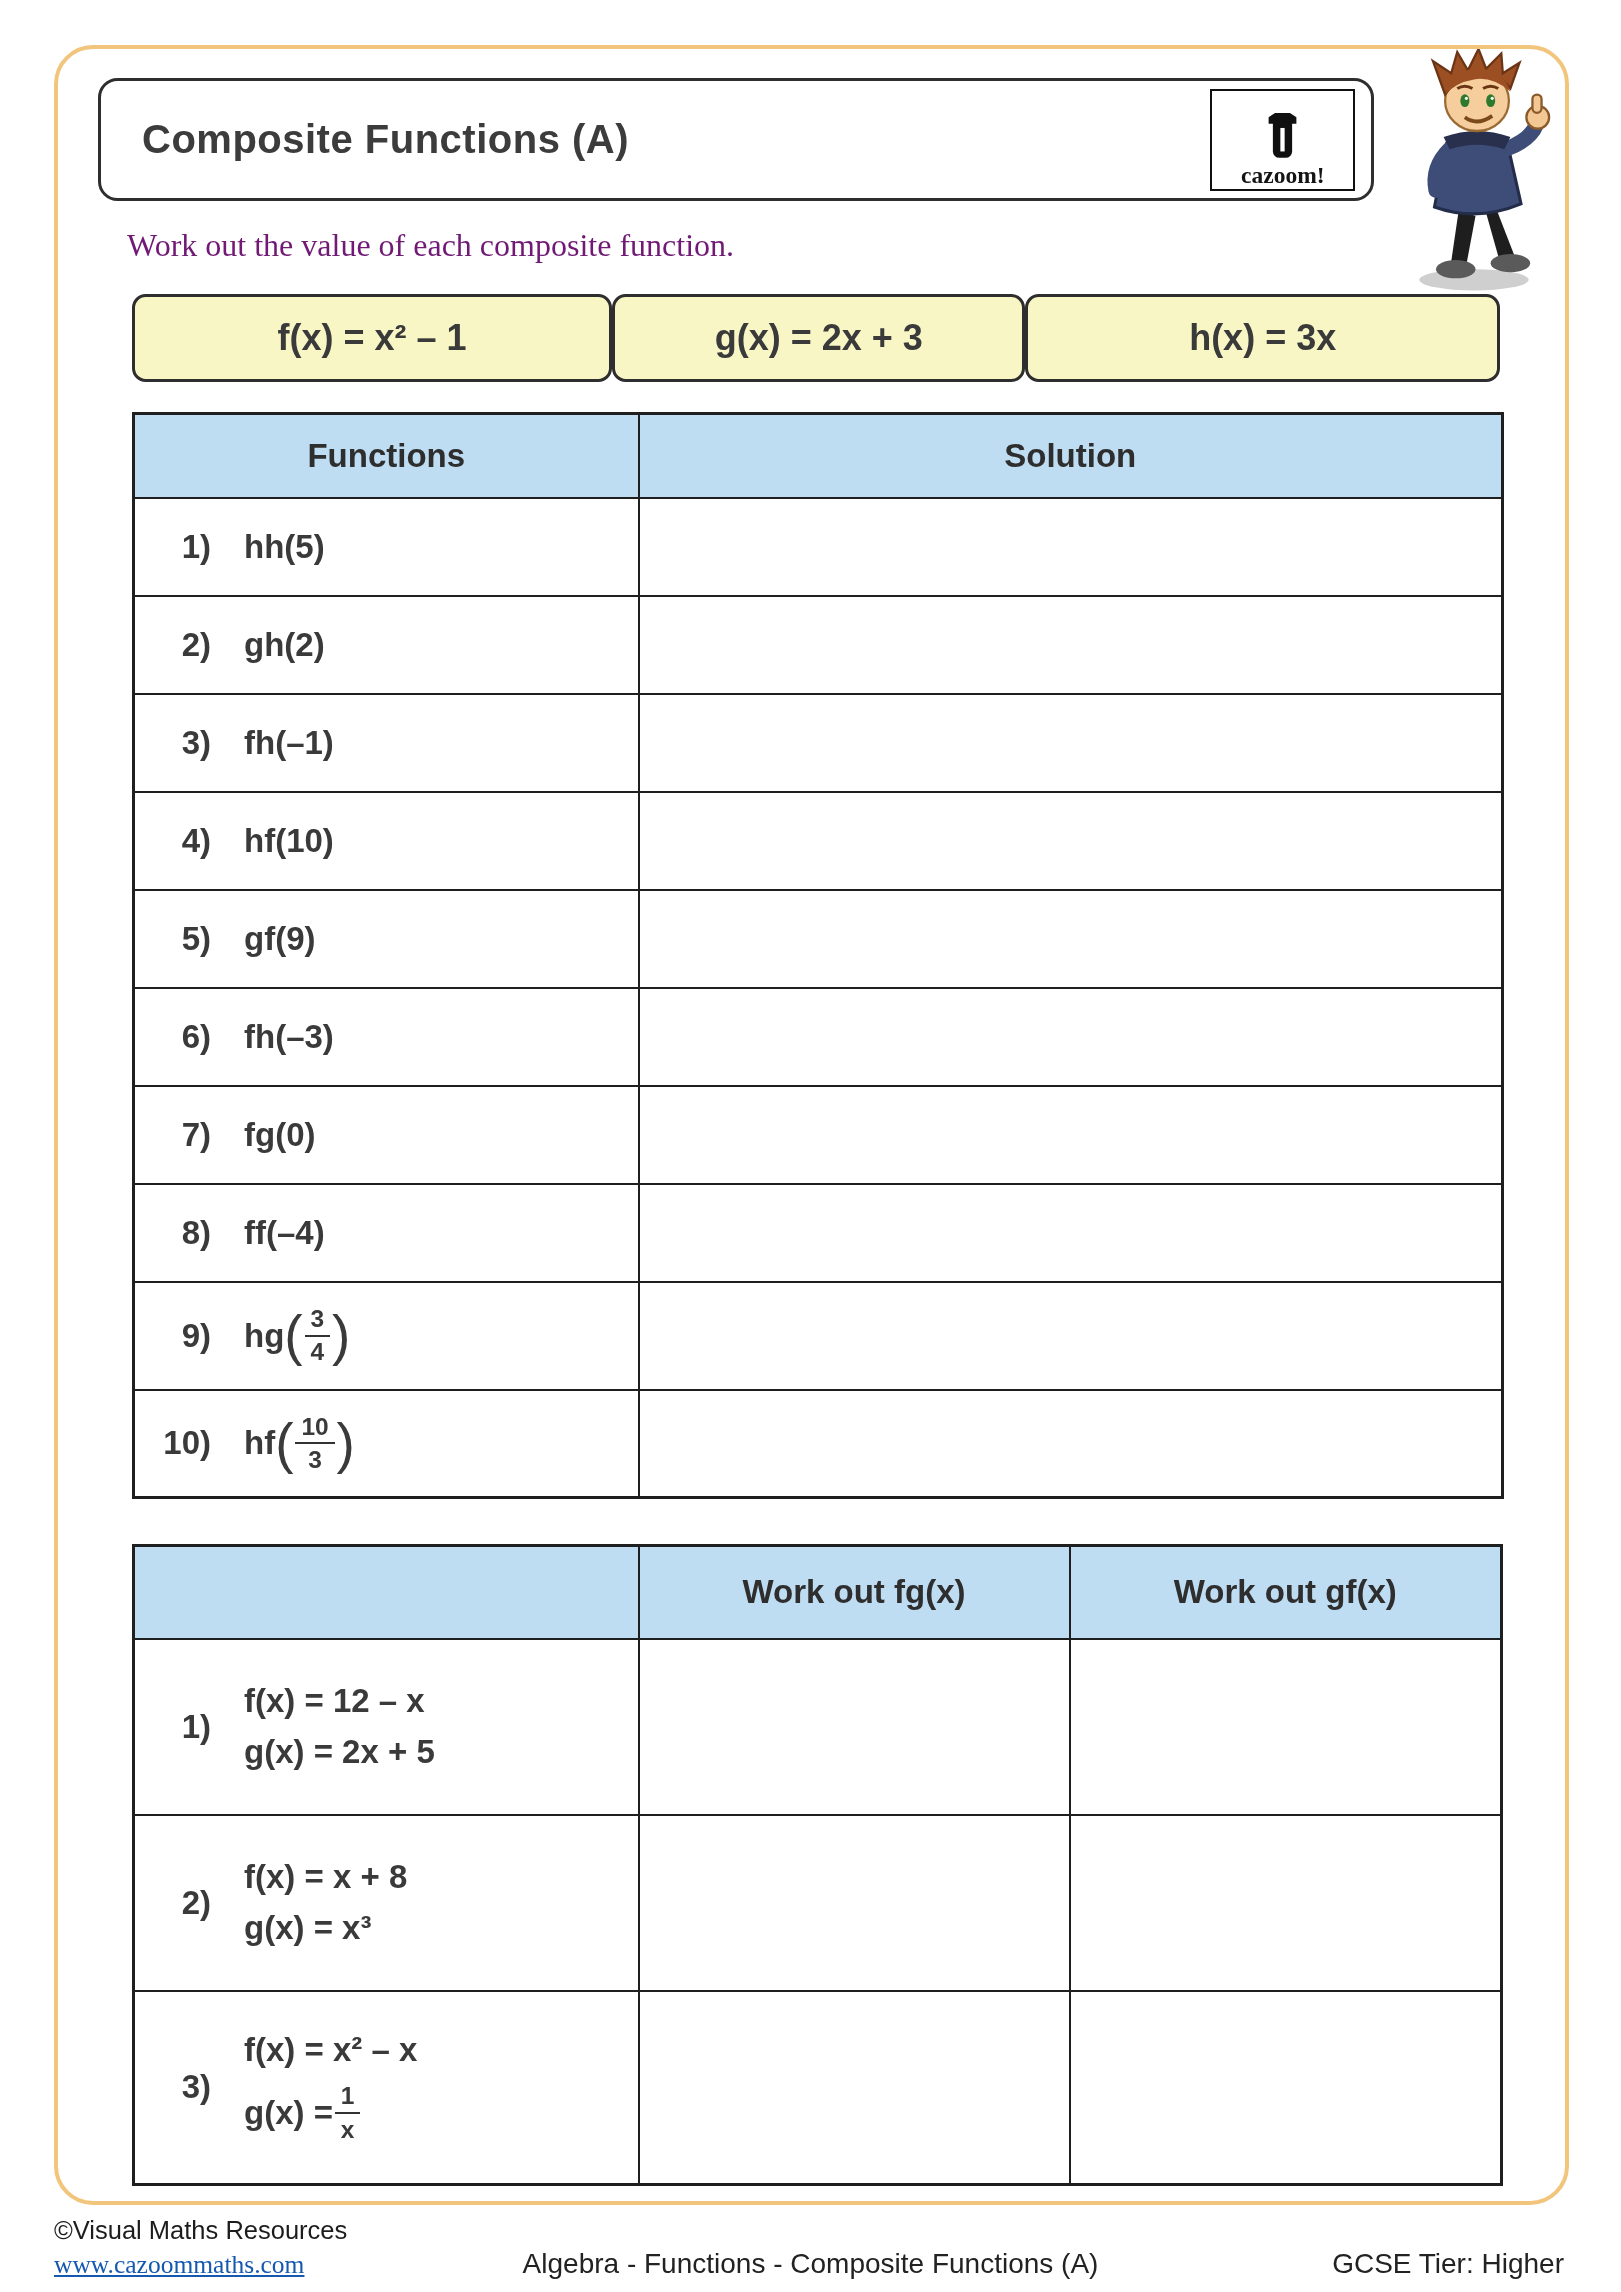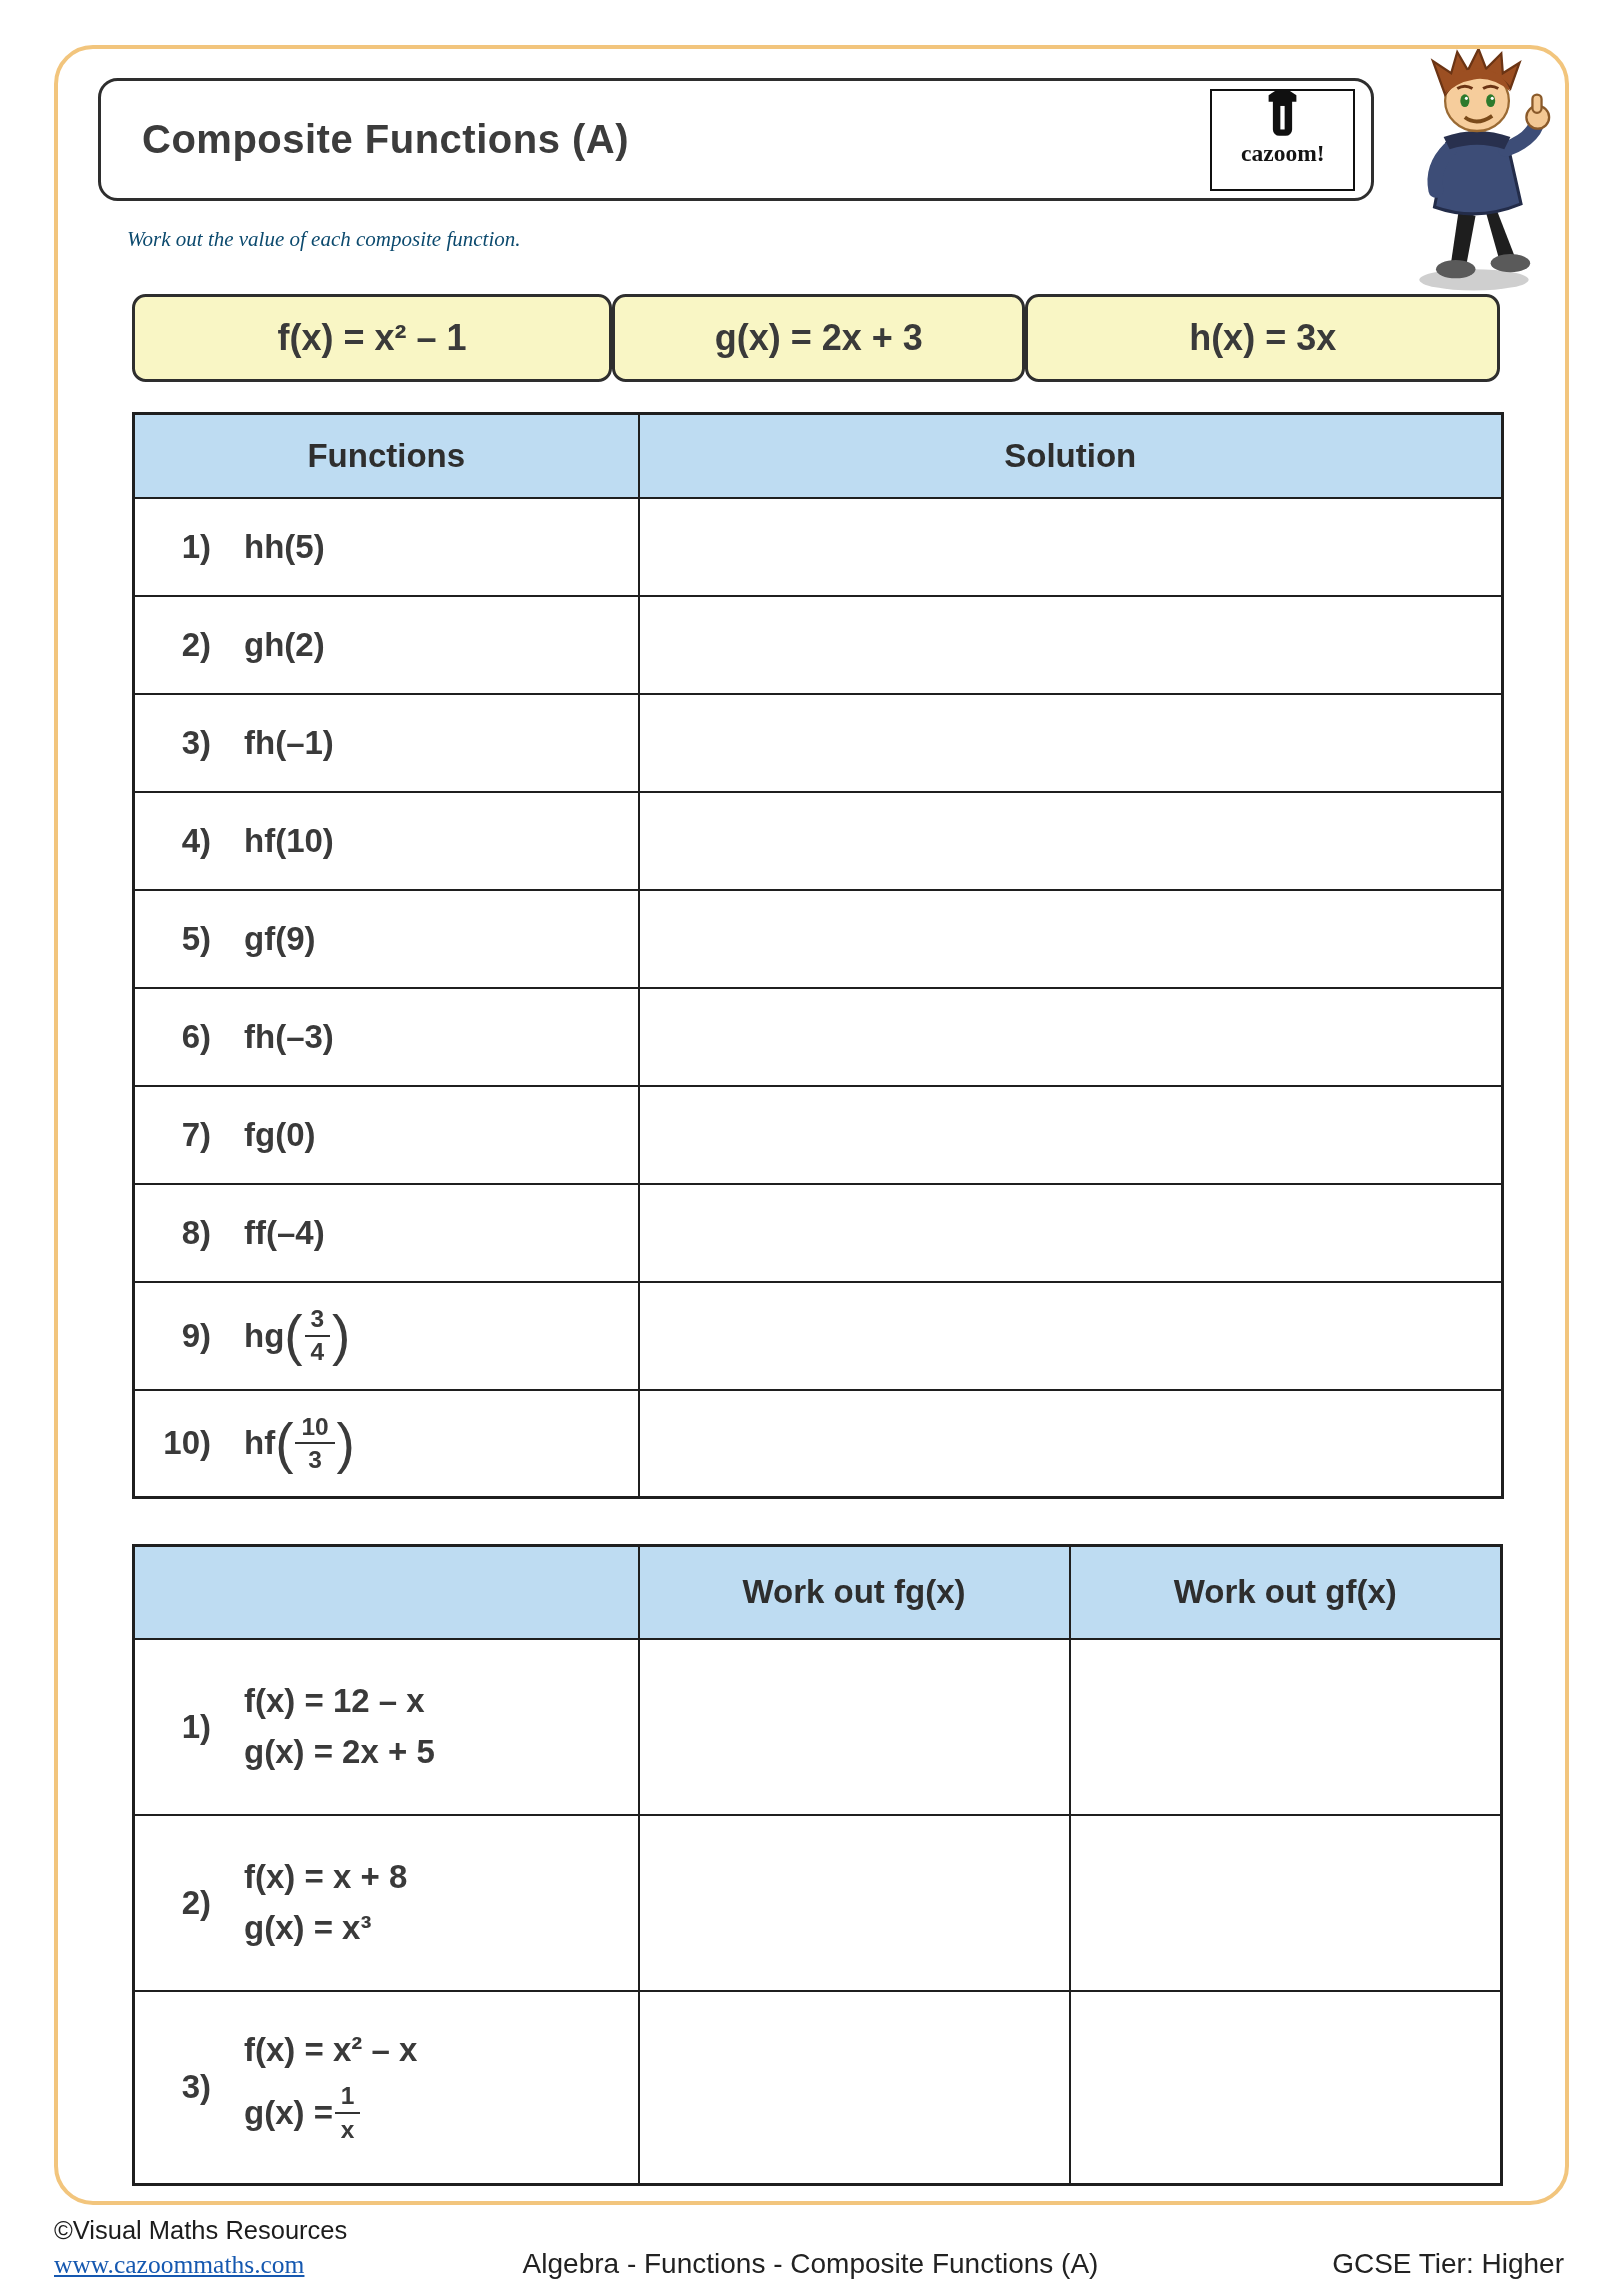--- a/index.html
+++ b/index.html
@@ -40,42 +40,41 @@
   }
   .logo {
     position: absolute;
     right: 15.7px; top: 7.8px;
     width: 145px; height: 102px;
     border: 2.9px solid #101010;
     background: #ffffff;
     display: flex;
     flex-direction: column;
     align-items: center;
-    justify-content: flex-start;
+    justify-content: flex-end;
     gap: 2px;
   }
   .logo-text {
     font-family: "Liberation Serif", serif;
     font-weight: bold;
     font-size: 23.5px;
     color: #141414;
   }
   .mascot {
     position: absolute;
     left: 1384px; top: 49px;
     width: 186px; height: 243px;
   }
   
   .instruction {
     position: absolute;
     left: 127px; top: 227px;
     font-family: "Liberation Serif", serif;
-    font-style: italic;
-    font-size: 21px;
-    color: #0c4a6e;
+    font-size: 32px;
+    color: #701a75;
   }
   
   .func-row {
     position: absolute;
     left: 132px; top: 294px;
     width: 1368px; height: 88px;
     display: flex;
     justify-content: space-between;
   }
   .func-box {

